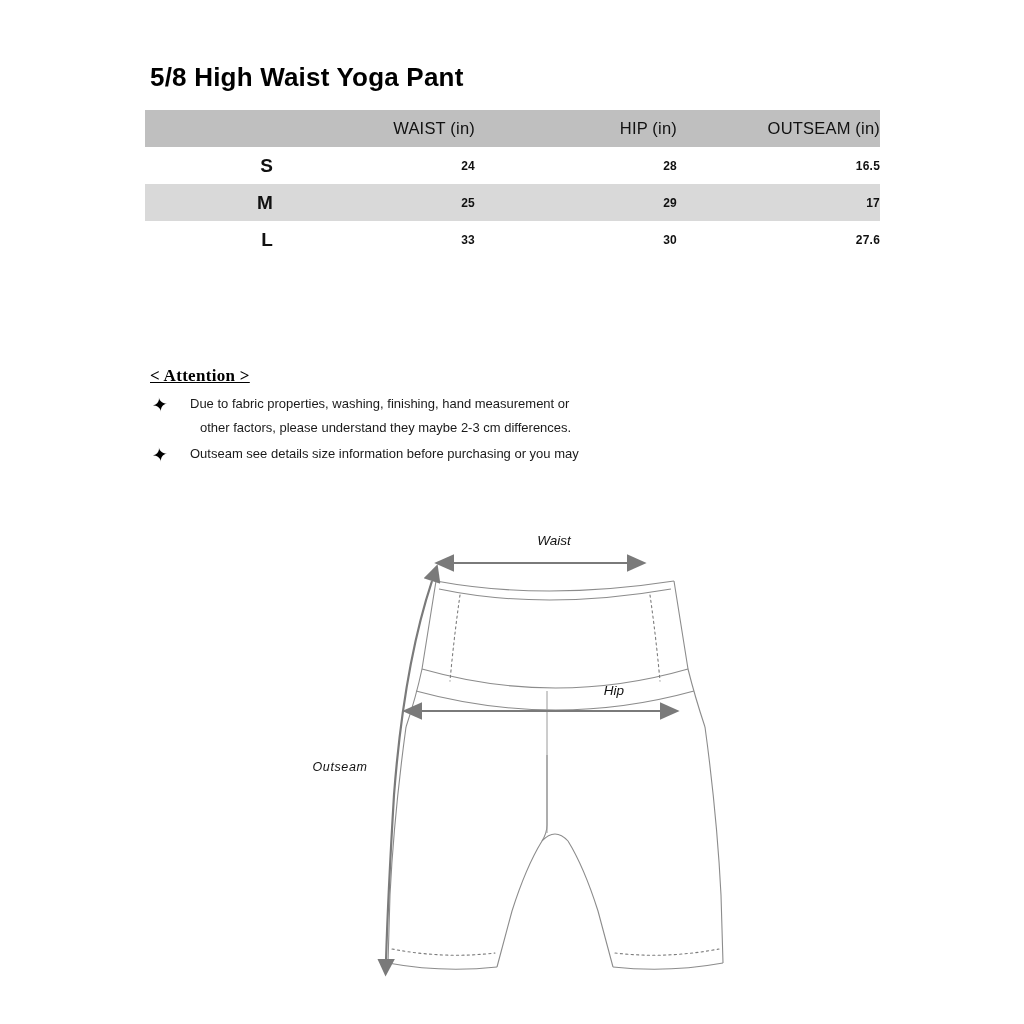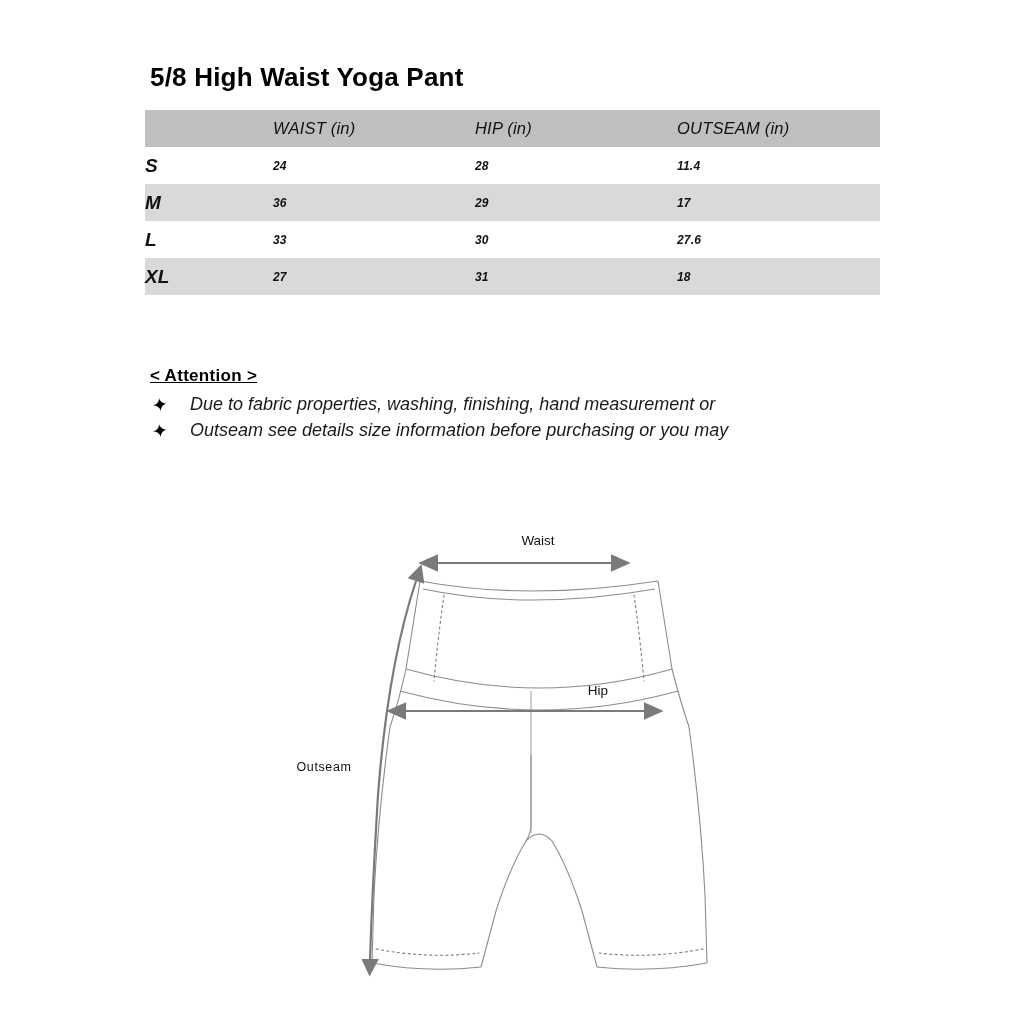--- a/index.html
+++ b/index.html
@@ -45,25 +45,24 @@
     width: 735px;
     border-collapse: collapse;
     table-layout: fixed;
   }
   .size-table th,
   .size-table td {
     border: 0;
     padding: 0;
     height: 37px;
     vertical-align: middle;
-    text-align: left;
+    text-align: right;
     font-size: 17px;
     color: #111;
     font-weight: normal;
-    font-style: italic;
   }
   .size-table thead tr {
     background: #bfbfbf;
   }
   .size-table thead th {
     font-weight: normal;
     font-size: 16.5px;
     letter-spacing: 0.2px;
   }
   .size-table tbody tr.alt {
@@ -90,58 +89,59 @@
     top: 366px;
     width: 700px;
   }
   .attention-title {
     font-size: 17px;
     font-weight: bold;
     text-decoration: underline;
     color: #000;
     margin: 0 0 6px 0;
     letter-spacing: 0.3px;
+    font-family: Liberation Serif, serif;
   }
   .note-row {
     display: flex;
     align-items: flex-start;
     margin-bottom: 2px;
   }
   .note-bullet {
     width: 38px;
     flex: 0 0 38px;
     font-size: 19px;
     line-height: 24px;
     color: #000;
     text-align: left;
     padding-left: 2px;
     transform: rotate(-8deg);
   }
   .note-text {
     flex: 1 1 auto;
-    font-size: 18px;
+    font-size: 13px;
     line-height: 24px;
     color: #1a1a1a;
-    font-style: italic;
   }
   .note-text .line2 {
     display: block;
     padding-left: 10px;
   }
   .note-row.second .note-text .line2 {
     padding-left: 2px;
   }
 
   
   .diagram {
     position: absolute;
-    left: 248px;
+    left: 264px;
     top: 515px;
     width: 520px;
     height: 490px;
+    font-style: italic;
   }
   .diagram svg {
     display: block;
     width: 520px;
     height: 490px;
   }
   .dlabel {
     font-family: "Liberation Sans", sans-serif;
     font-size: 13.5px;
     fill: #111111;
@@ -173,50 +173,45 @@
         <th>WAIST (in)</th>
         <th>HIP (in)</th>
         <th>OUTSEAM (in)</th>
       </tr>
     </thead>
     <tbody>
       <tr>
         <td class="size-cell">S</td>
         <td>24</td>
         <td>28</td>
-        <td>11.4</td>
+        <td>16.5</td>
       </tr>
       <tr class="alt">
         <td class="size-cell">M</td>
-        <td>36</td>
+        <td>25</td>
         <td>29</td>
         <td>17</td>
       </tr>
       <tr>
         <td class="size-cell">L</td>
         <td>33</td>
         <td>30</td>
         <td>27.6</td>
       </tr>
-      <tr class="alt">
-        <td class="size-cell">XL</td>
-        <td>27</td>
-        <td>31</td>
-        <td>18</td>
-      </tr>
     </tbody>
   </table>
 
   <div class="attention">
     <div class="attention-title">&lt; Attention &gt;</div>
 
     <div class="note-row first">
       <span class="note-bullet">✦</span>
       <span class="note-text">
         <span>Due to fabric properties, washing, finishing, hand measurement or</span>
+        <span class="line2">other factors, please understand they maybe 2-3 cm differences.</span>
       </span>
     </div>
 
     <div class="note-row second">
       <span class="note-bullet">✦</span>
       <span class="note-text">
         <span>Outseam see details size information before purchasing or you may</span>
       </span>
     </div>
   </div>

